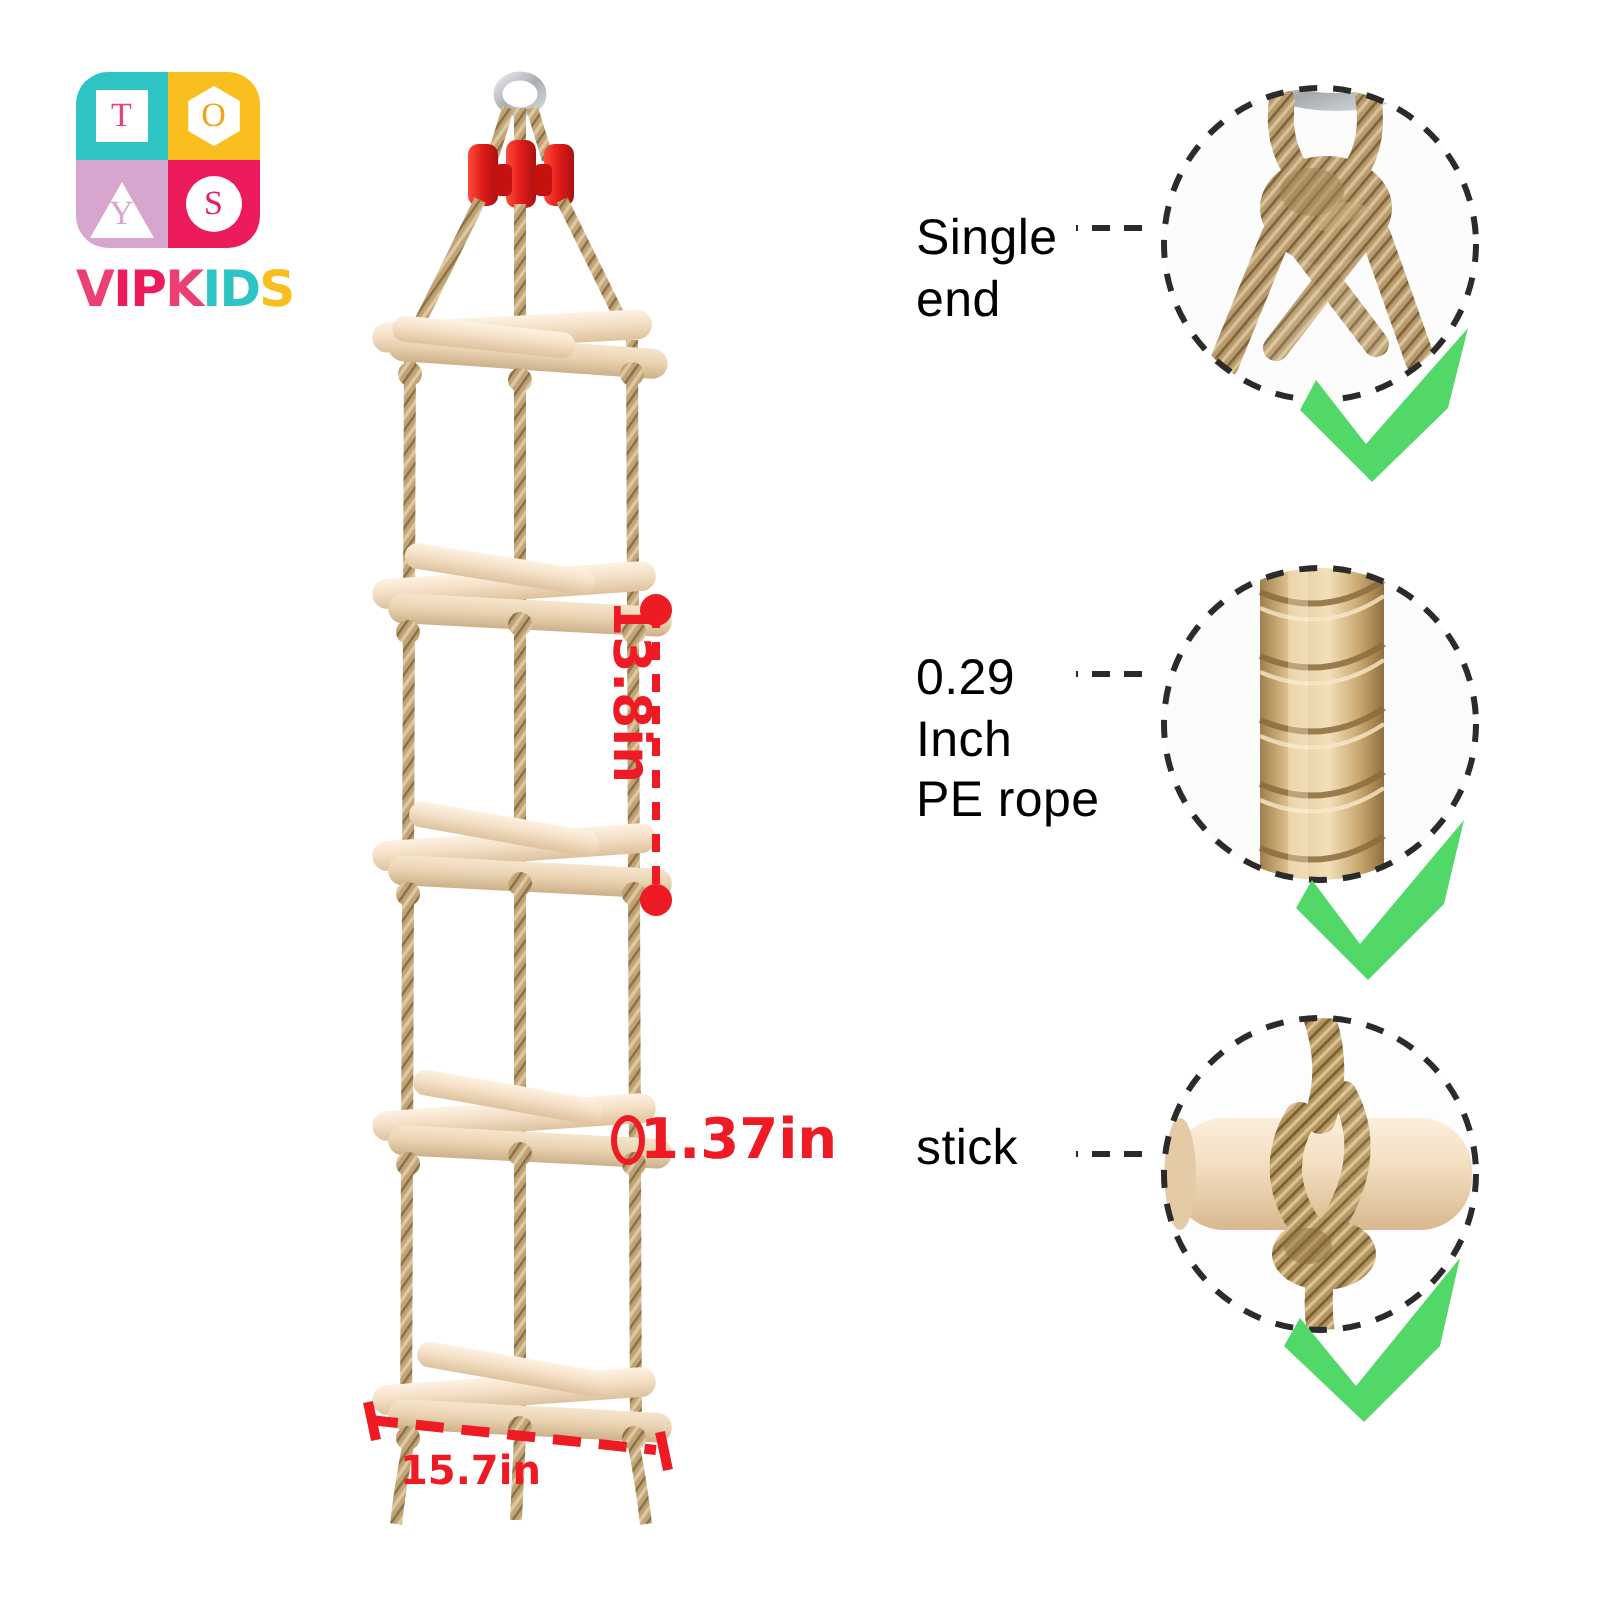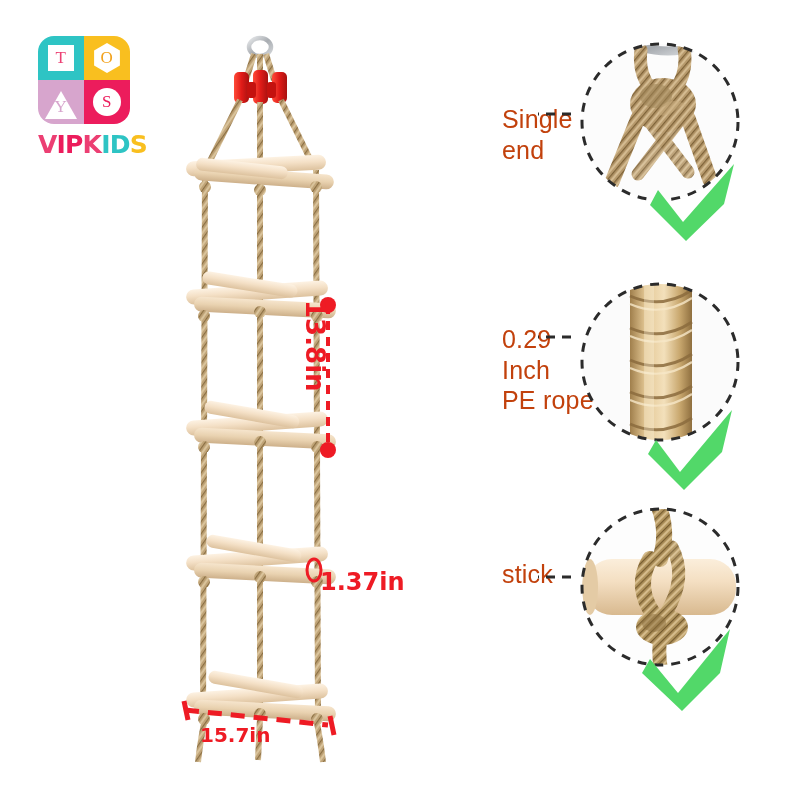--- a/index.html
+++ b/index.html
@@ -126,49 +126,48 @@
   }
   #dim-height-label {
     left: 330px;
     top: 300px;
     font-size: 26px;
     transform: rotate(90deg);
     transform-origin: left top;
   }
   #dim-diameter-label {
     left: 320px;
-    top: 568px;
-    font-size: 24px;
+    top: 553px;
+    font-size: 28px;
   }
   #dim-width-label {
     left: 200px;
     top: 723px;
     font-size: 20px;
   }
 
   
   .callout {
     position: absolute;
     width: 340px;
     height: 230px;
   }
   #callout-single-end { left: 442px; top: 22px; }
   #callout-pe-rope    { left: 442px; top: 262px; }
   #callout-stick      { left: 442px; top: 487px; }
 
   .callout-text {
     position: absolute;
     left: 16px;
-    color: #c2410c;
+    color: #000000;
     font-family: "Liberation Sans", sans-serif;
     font-size: 25px;
     line-height: 1.22;
     letter-spacing: 0.2px;
     white-space: pre-line;
-    margin-left: 44px;
   }
   #callout-single-end .callout-text { top: 82px; }
   #callout-pe-rope .callout-text    { top: 62px; }
   #callout-stick .callout-text      { top: 72px; text-align: right; }
 
   .callout-art {
     position: absolute;
     left: 96px;
     top: 0;
     width: 244px;

